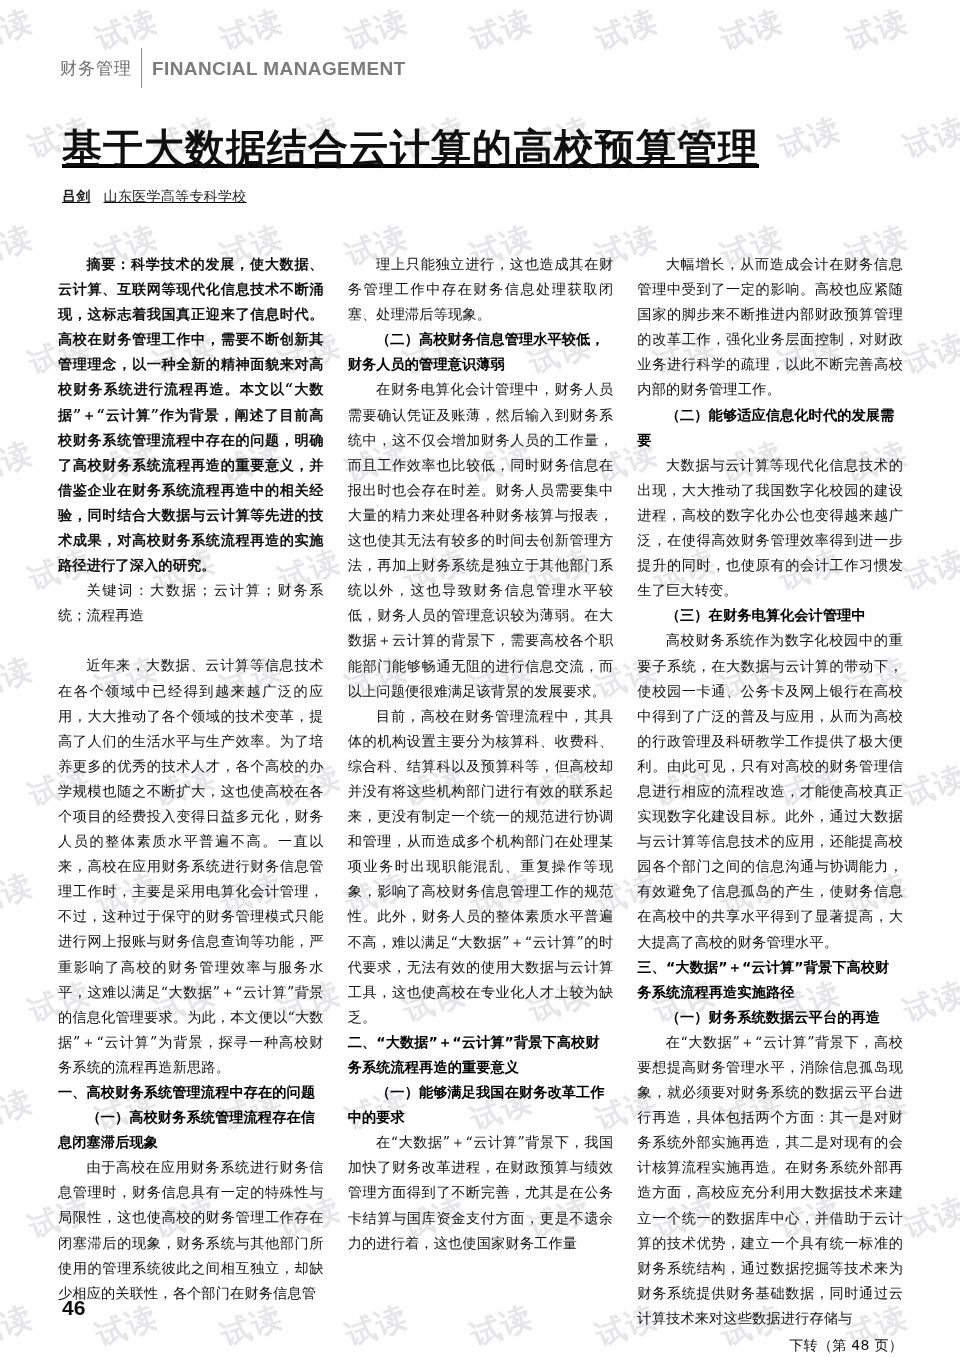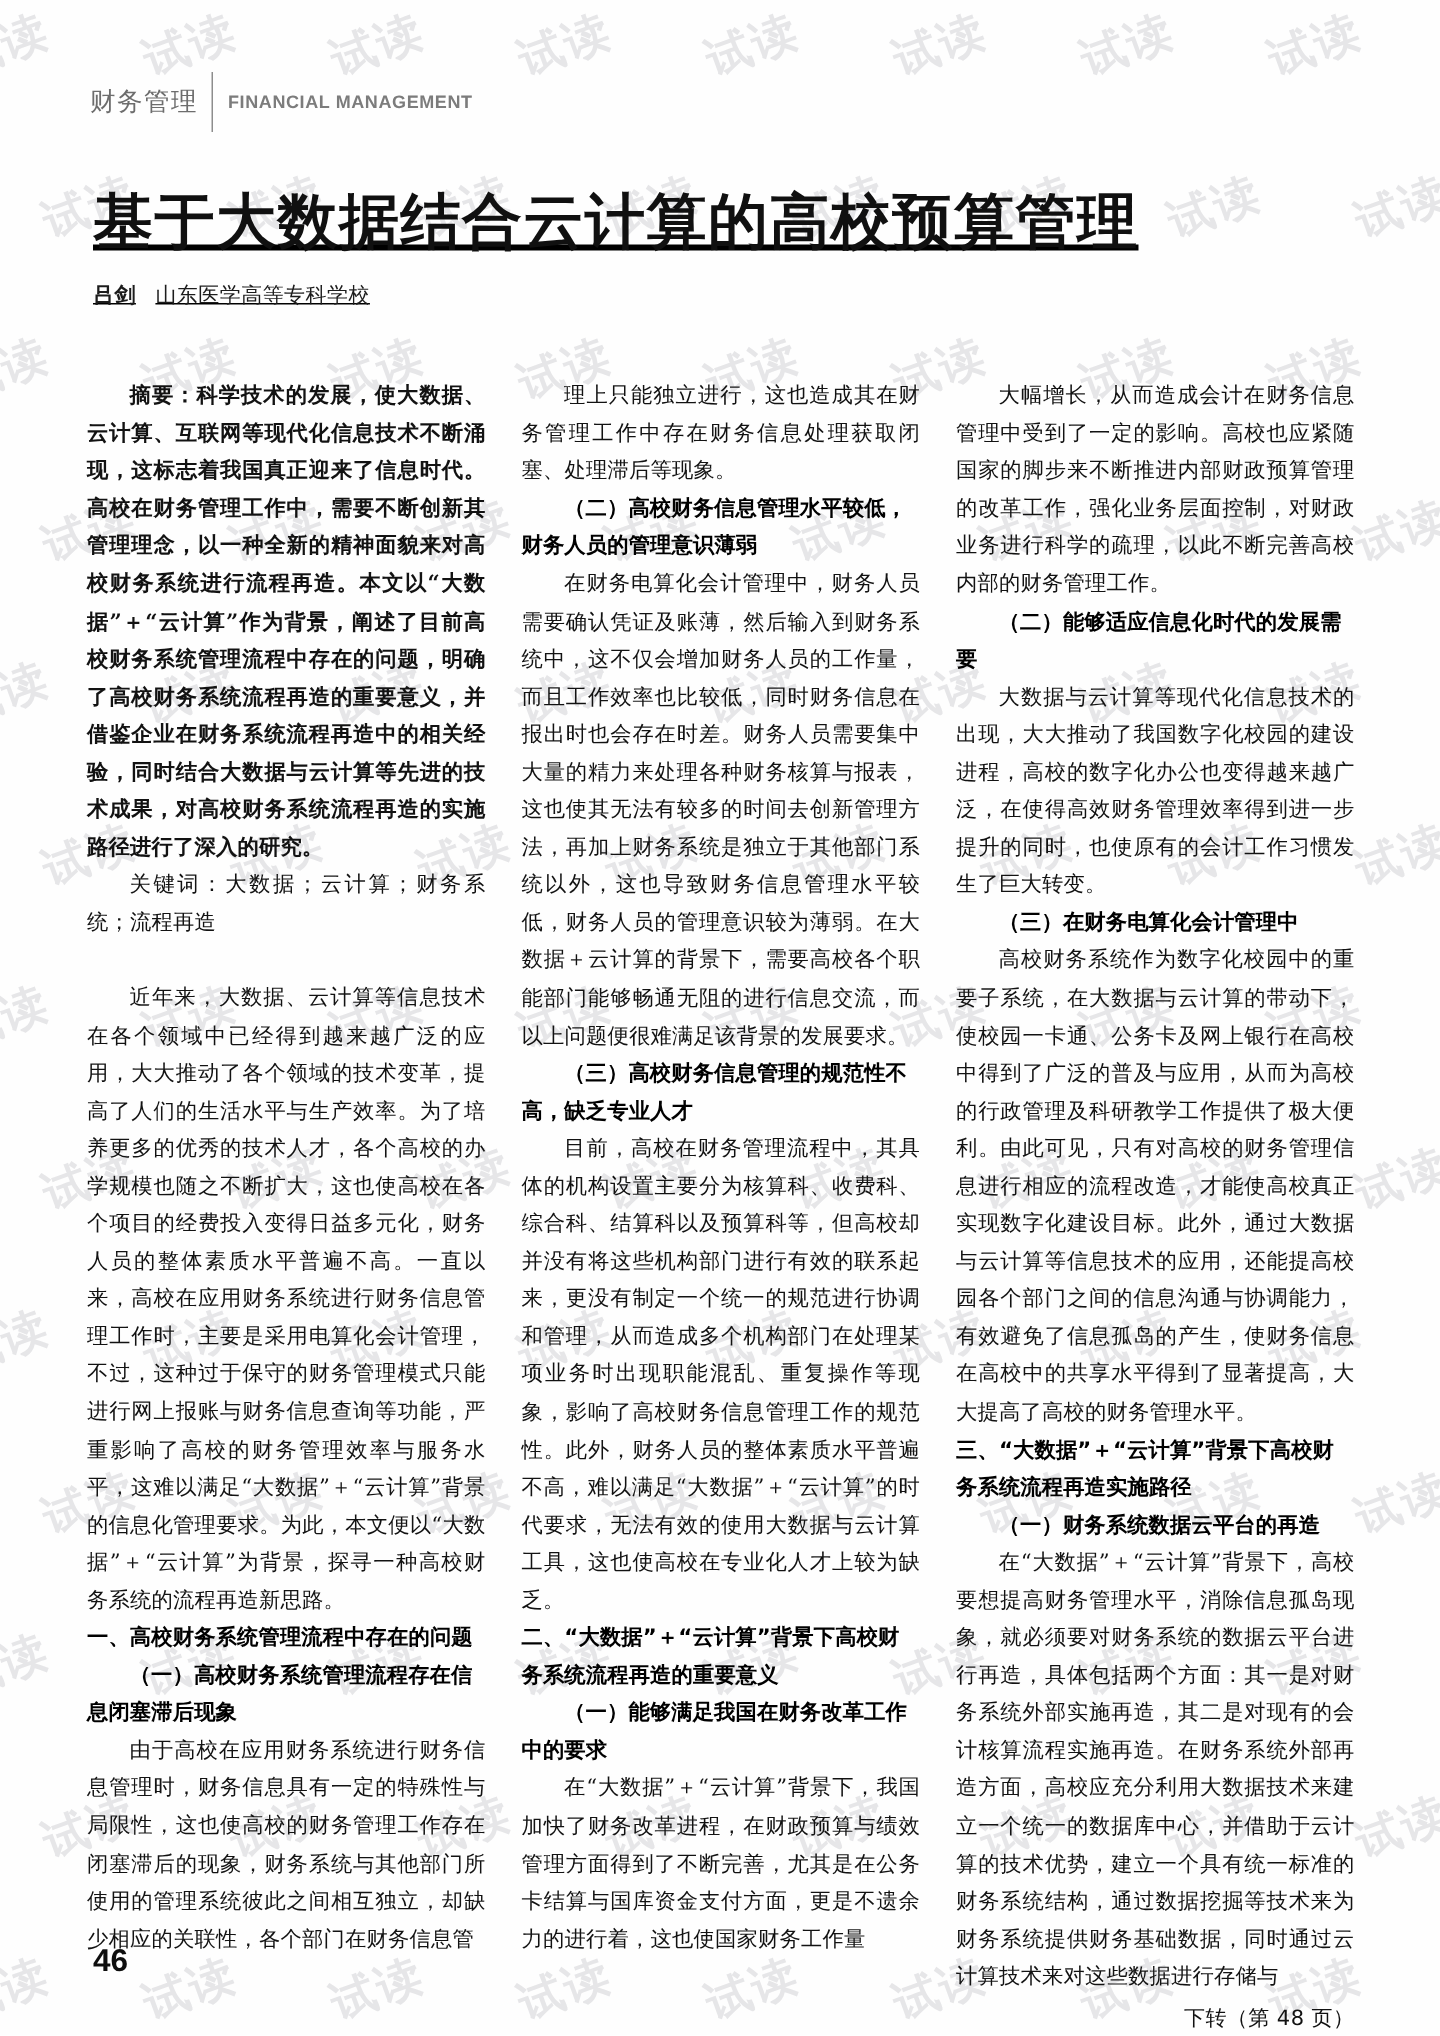--- a/index.html
+++ b/index.html
@@ -64,21 +64,21 @@
     padding-right: 9px;
   }
   .masthead-rule {
     width: 1px;
     height: 40px;
     background: #8d8d8d;
     margin-right: 10px;
   }
   .masthead-en {
     font-family: "Liberation Sans", "DejaVu Sans", sans-serif;
-    font-size: 12px;
+    font-size: 19px;
     font-weight: 700;
     color: #7c7c7c;
     letter-spacing: 0.4px;
     line-height: 1;
   }
 
   
   .title-block {
     position: absolute;
     left: 62px;
@@ -315,21 +315,20 @@
           <p class="keywords">关键词：大数据；云计算；财务系统；流程再造</p>
           <p class="indent gap-before">近年来，大数据、云计算等信息技术在各个领域中已经得到越来越广泛的应用，大大推动了各个领域的技术变革，提高了人们的生活水平与生产效率。为了培养更多的优秀的技术人才，各个高校的办学规模也随之不断扩大，这也使高校在各个项目的经费投入变得日益多元化，财务人员的整体素质水平普遍不高。一直以来，高校在应用财务系统进行财务信息管理工作时，主要是采用电算化会计管理，不过，这种过于保守的财务管理模式只能进行网上报账与财务信息查询等功能，严重影响了高校的财务管理效率与服务水平，这难以满足“大数据”＋“云计算”背景的信息化管理要求。为此，本文便以“大数据”＋“云计算”为背景，探寻一种高校财务系统的流程再造新思路。</p>
           <p class="h1">一、高校财务系统管理流程中存在的问题</p>
           <p class="h2">（一）高校财务系统管理流程存在信息闭塞滞后现象</p>
           <p class="indent">由于高校在应用财务系统进行财务信息管理时，财务信息具有一定的特殊性与局限性，这也使高校的财务管理工作存在闭塞滞后的现象，财务系统与其他部门所使用的管理系统彼此之间相互独立，却缺少相应的关联性，各个部门在财务信息管</p>
         </div>
       <div class="col">
           <p class="indent">理上只能独立进行，这也造成其在财务管理工作中存在财务信息处理获取闭塞、处理滞后等现象。</p>
           <p class="h2">（二）高校财务信息管理水平较低，财务人员的管理意识薄弱</p>
           <p class="indent">在财务电算化会计管理中，财务人员需要确认凭证及账薄，然后输入到财务系统中，这不仅会增加财务人员的工作量，而且工作效率也比较低，同时财务信息在报出时也会存在时差。财务人员需要集中大量的精力来处理各种财务核算与报表，这也使其无法有较多的时间去创新管理方法，再加上财务系统是独立于其他部门系统以外，这也导致财务信息管理水平较低，财务人员的管理意识较为薄弱。在大数据＋云计算的背景下，需要高校各个职能部门能够畅通无阻的进行信息交流，而以上问题便很难满足该背景的发展要求。</p>
-          <p class="h2">（三）高校财务信息管理的规范性不高，缺乏专业人才</p>
           <p class="indent">目前，高校在财务管理流程中，其具体的机构设置主要分为核算科、收费科、综合科、结算科以及预算科等，但高校却并没有将这些机构部门进行有效的联系起来，更没有制定一个统一的规范进行协调和管理，从而造成多个机构部门在处理某项业务时出现职能混乱、重复操作等现象，影响了高校财务信息管理工作的规范性。此外，财务人员的整体素质水平普遍不高，难以满足“大数据”＋“云计算”的时代要求，无法有效的使用大数据与云计算工具，这也使高校在专业化人才上较为缺乏。</p>
           <p class="h1">二、“大数据”＋“云计算”背景下高校财务系统流程再造的重要意义</p>
           <p class="h2">（一）能够满足我国在财务改革工作中的要求</p>
           <p class="indent">在“大数据”＋“云计算”背景下，我国加快了财务改革进程，在财政预算与绩效管理方面得到了不断完善，尤其是在公务卡结算与国库资金支付方面，更是不遗余力的进行着，这也使国家财务工作量</p>
         </div>
       <div class="col">
           <p class="indent">大幅增长，从而造成会计在财务信息管理中受到了一定的影响。高校也应紧随国家的脚步来不断推进内部财政预算管理的改革工作，强化业务层面控制，对财政业务进行科学的疏理，以此不断完善高校内部的财务管理工作。</p>
           <p class="h2">（二）能够适应信息化时代的发展需要</p>
           <p class="indent">大数据与云计算等现代化信息技术的出现，大大推动了我国数字化校园的建设进程，高校的数字化办公也变得越来越广泛，在使得高效财务管理效率得到进一步提升的同时，也使原有的会计工作习惯发生了巨大转变。</p>
           <p class="h2">（三）在财务电算化会计管理中</p>

